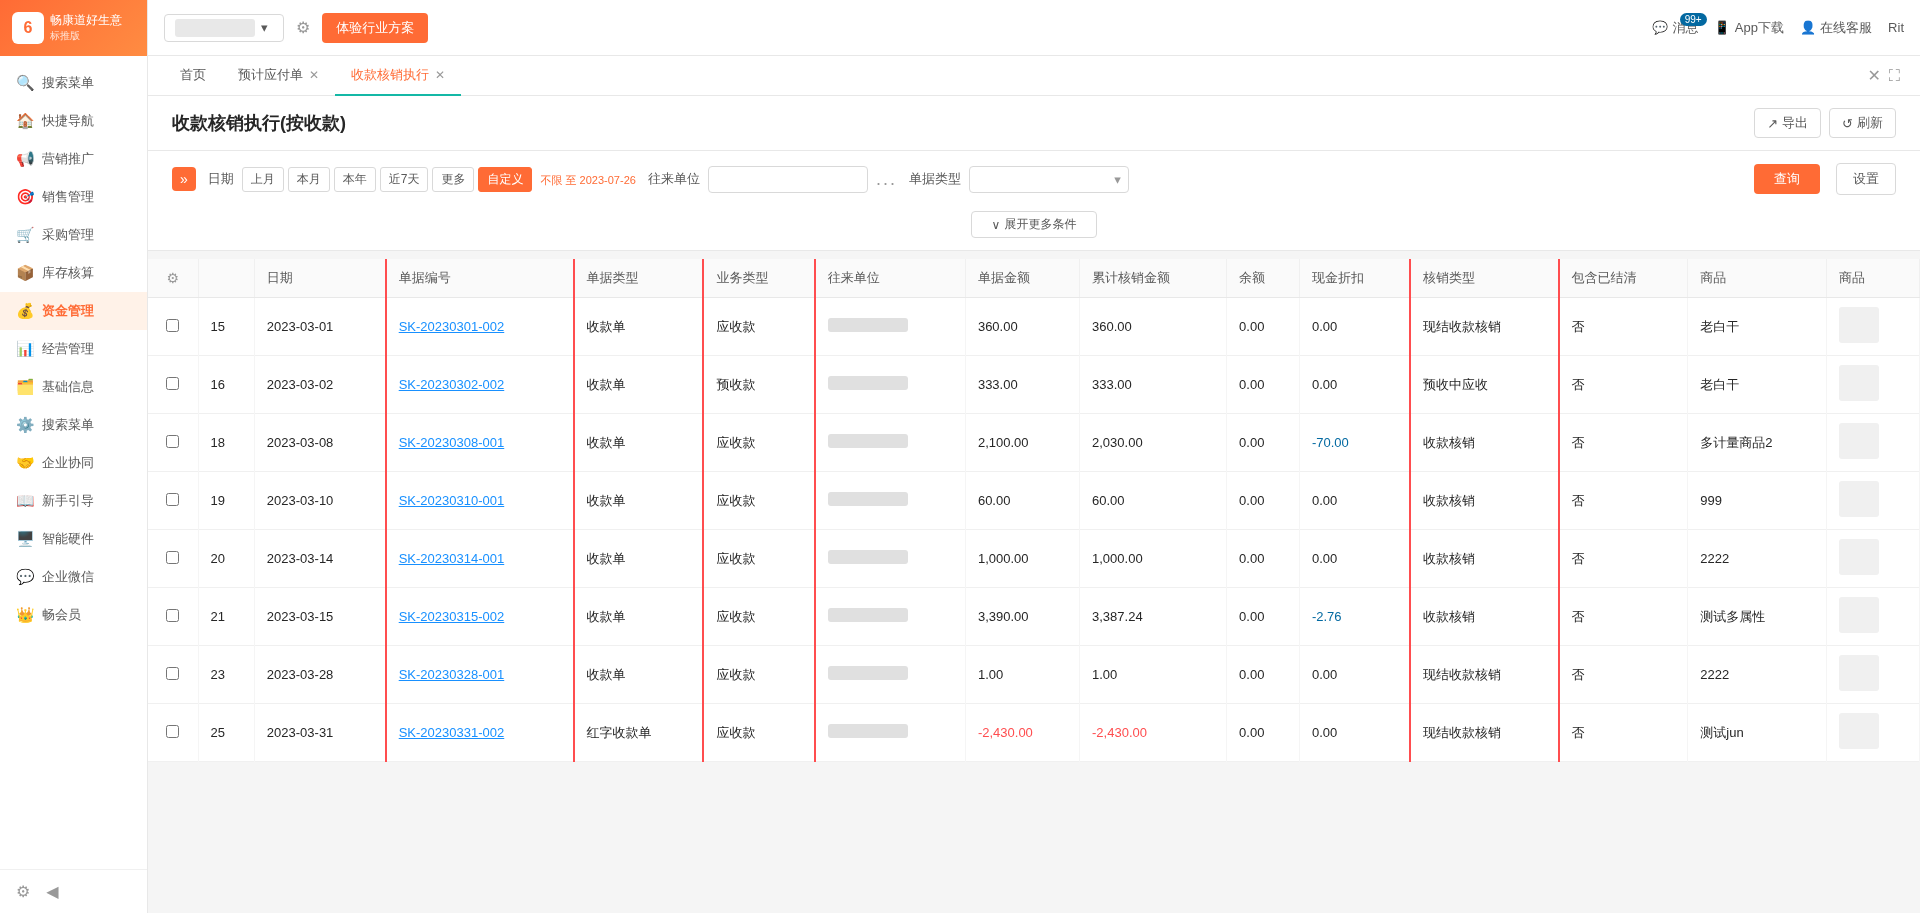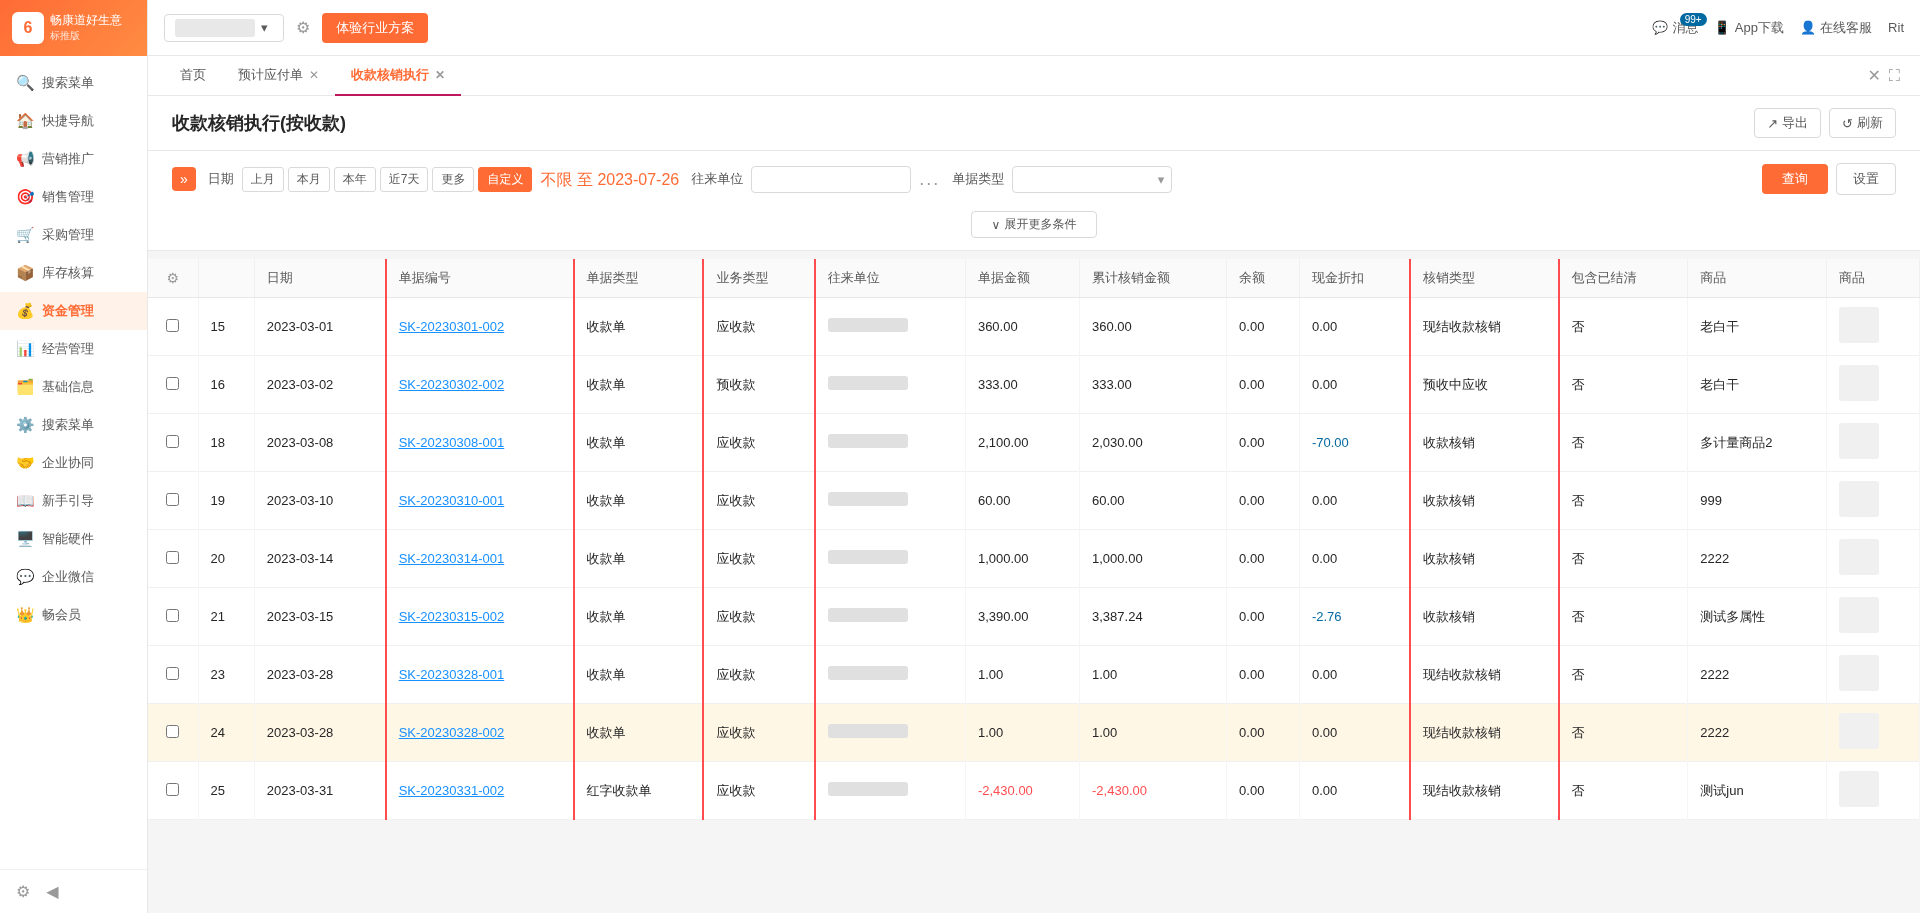--- a/index.html
+++ b/index.html
@@ -116,21 +116,21 @@
       height: 40px;
       padding: 0 16px;
       display: flex;
       align-items: center;
       gap: 6px;
       cursor: pointer;
       font-size: 13px;
       color: #595959;
       border-bottom: 2px solid transparent;
     }
-    .tab.active { color: #ff6b35; border-bottom: 2px solid #be185d; font-weight: 700; }
+    .tab.active { color: #ff6b35; border-bottom: 2px solid #14b8a6; font-weight: 400; }
     .tab-close { color: #999; font-size: 12px; cursor: pointer; }
     .tab-spacer { flex: 1; }
     .tab-action { color: #999; font-size: 16px; cursor: pointer; padding: 4px; }
 
     
     .content { flex: 1; overflow: hidden; display: flex; flex-direction: column; background: #f5f5f5; }
 
     .page-header {
       background: #fff;
       padding: 12px 24px 0;
@@ -192,21 +192,21 @@
       border-radius: 3px;
       cursor: pointer;
       font-size: 12px;
       color: #595959;
     }
     .filter-date-btn.custom {
       background: #ff6b35;
       color: #fff;
       border-color: #ff6b35;
     }
-    .filter-date-range { color: #ff6b35; font-size: 16px; margin-top: 2px; }
+    .filter-date-range { color: #ff6b35; font-size: 11px; margin-top: 2px; }
     .filter-input {
       border: 1px solid #d9d9d9;
       border-radius: 4px;
       padding: 5px 10px;
       font-size: 13px;
       color: #595959;
       width: 180px;
       outline: none;
     }
     .filter-dots { color: #999; font-size: 18px; cursor: pointer; letter-spacing: 2px; }
@@ -481,21 +481,21 @@
 
       <div class="filter-group">
         <span class="filter-label">单据类型</span>
         <div class="filter-select-wrap">
           <select class="filter-select">
             <option></option>
           </select>
         </div>
       </div>
 
-      <div style="margin-left:auto;display:flex;gap:8px;align-items:center;">
+      <div style="margin-left:auto;display:flex;gap:16px;align-items:center;">
         <button class="btn-query">查询</button>
         <button class="btn-settings">设置</button>
       </div>
 
       <div style="width:100%;display:flex;justify-content:center;padding-top:4px;">
         <button class="btn-expand-more">
           <span>∨</span>
           <span>展开更多条件</span>
         </button>
       </div>
@@ -636,37 +636,20 @@
       <td><span style="display:inline-block;width:80px;height:14px;background:#e0e0e0;border-radius:3px;"></span></td>
       <td class="">1.00</td>
       <td class="">1.00</td>
       <td>0.00</td>
       <td class="">0.00</td>
       <td style="border-left:2px solid #ff4d4f;border-right:2px solid #ff4d4f;">现结收款核销</td>
       <td>否</td>
       <td>2222</td>
       <td><span style="display:inline-block;width:40px;height:36px;background:#f0f0f0;border-radius:3px;"></span></td>
     </tr>
-              <tr class="highlighted">
-      <td><input type="checkbox" style=""></td>
-      <td>24</td>
-      <td>2023-03-28</td>
-      <td style="border-left:2px solid #ff4d4f;border-right:2px solid #ff4d4f;"><a class="link">SK-20230328-002</a></td>
-      <td>收款单</td>
-      <td style="border-left:2px solid #ff4d4f;border-right:2px solid #ff4d4f;">应收款</td>
-      <td><span style="display:inline-block;width:80px;height:14px;background:#e0e0e0;border-radius:3px;"></span></td>
-      <td class="">1.00</td>
-      <td class="">1.00</td>
-      <td>0.00</td>
-      <td class="">0.00</td>
-      <td style="border-left:2px solid #ff4d4f;border-right:2px solid #ff4d4f;">现结收款核销</td>
-      <td>否</td>
-      <td>2222</td>
-      <td><span style="display:inline-block;width:40px;height:36px;background:#f0f0f0;border-radius:3px;"></span></td>
-    </tr>
               <tr>
       <td><input type="checkbox" style=""></td>
       <td>25</td>
       <td>2023-03-31</td>
       <td style="border-left:2px solid #ff4d4f;border-right:2px solid #ff4d4f;"><a class="link">SK-20230331-002</a></td>
       <td>红字收款单</td>
       <td style="border-left:2px solid #ff4d4f;border-right:2px solid #ff4d4f;">应收款</td>
       <td><span style="display:inline-block;width:80px;height:14px;background:#e0e0e0;border-radius:3px;"></span></td>
       <td class="red">-2,430.00</td>
       <td class="red">-2,430.00</td>

